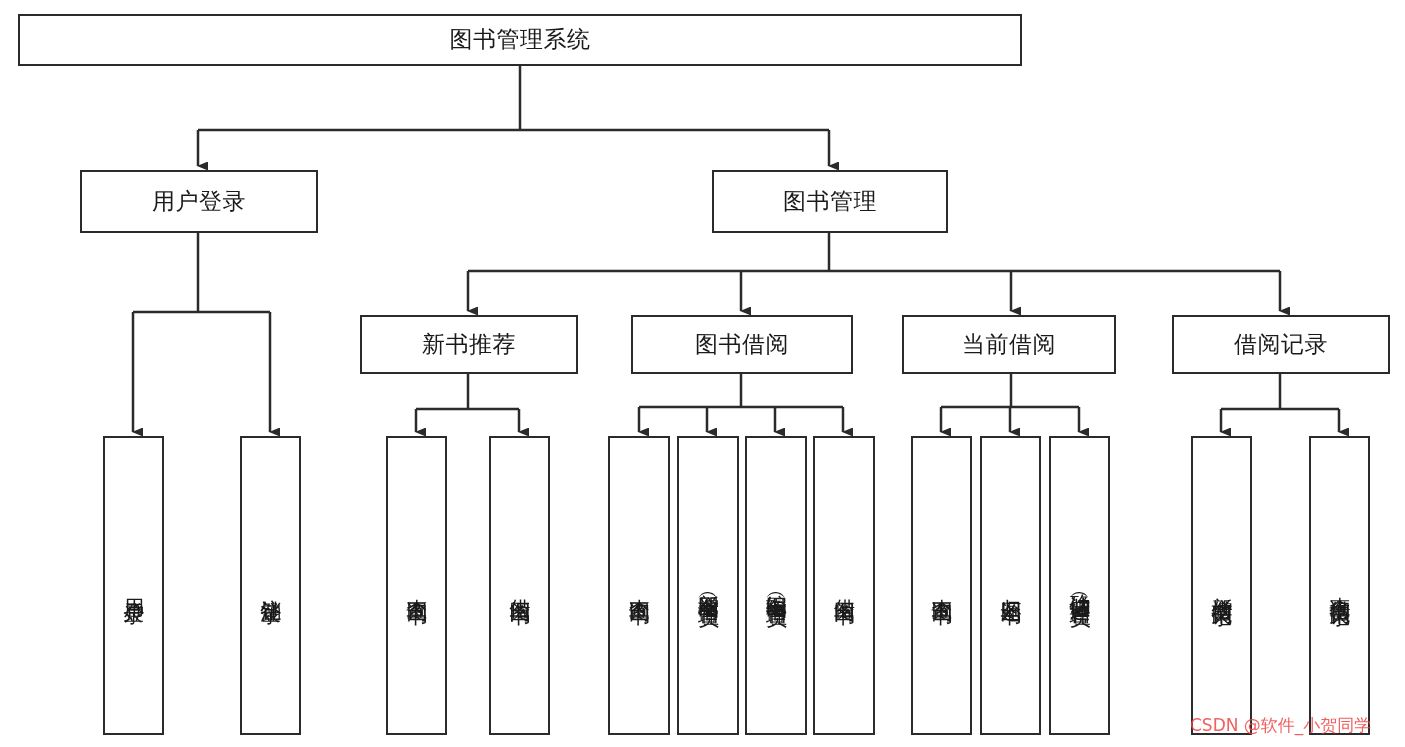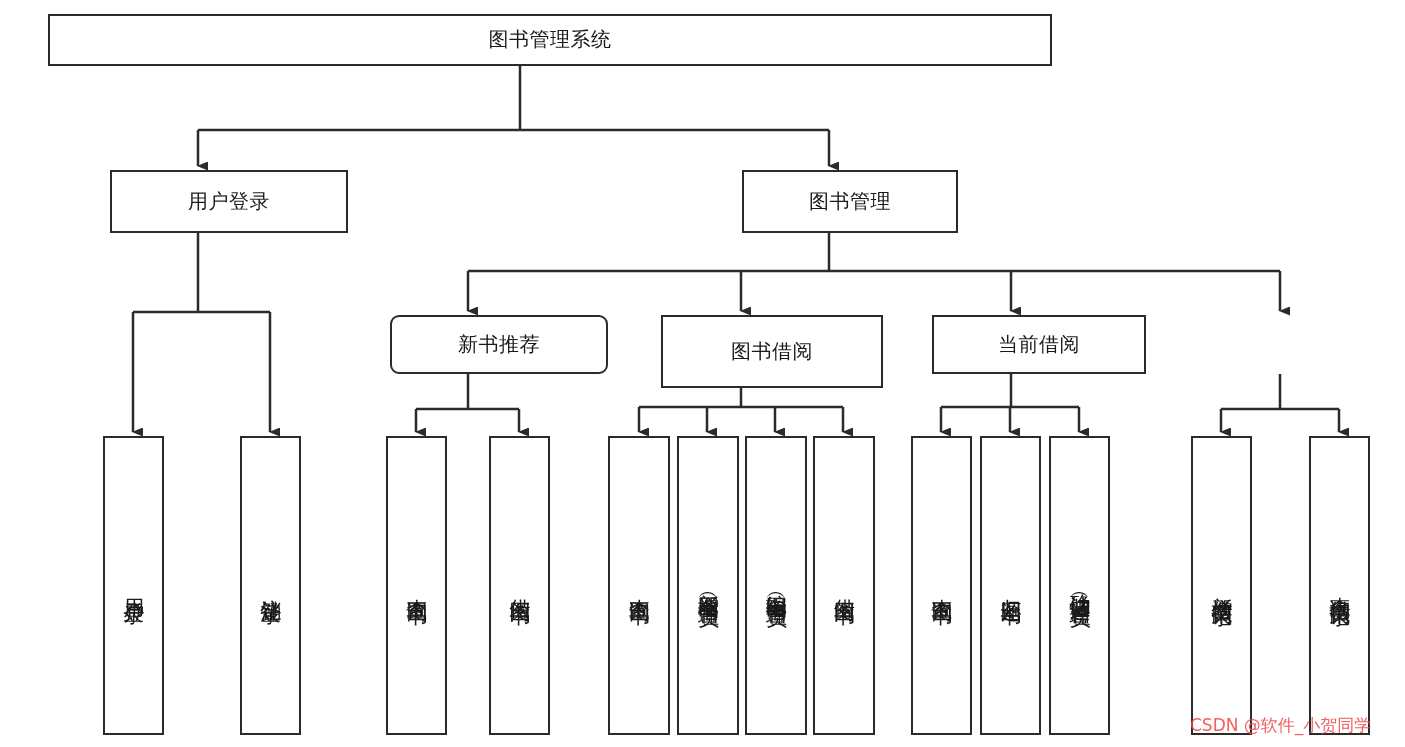--- a/index.html
+++ b/index.html
@@ -32,23 +32,22 @@
     box-sizing: border-box;
     border: 2px solid #2b2b2b;
     background: #ffffff;
     display: flex;
     align-items: center;
     justify-content: center;
     color: #1a1a1a;
     line-height: 1.18;
   }
   .node-box.horiz {
-    font-size: 20px;
+    font-size: 23px;
     letter-spacing: 0.5px;
-    margin-left: 30px;
   }
   .node-box.vert {
     writing-mode: vertical-rl;
     text-orientation: upright;
     font-size: 21px;
     letter-spacing: 2px;
     padding: 6px 0;
     text-align: center;
   }
   .node-box.vert .node-label {
@@ -123,32 +122,35 @@
     </g>
   </svg>
 
   <div class="node-box horiz" style="left:18px; top:14px; width:1004px; height:52px;">
     <span class="node-label">图书管理系统</span>
   </div>
 
   <div class="node-box horiz" style="left:80px; top:170px; width:238px; height:63px;">
     <span class="node-label">用户登录</span>
   </div>
-  <div class="node-box horiz" style="left:712px; top:170px; width:216px; height:63px;">
+  <div class="node-box horiz" style="left:712px; top:170px; width:236px; height:63px;">
     <span class="node-label">图书管理</span>
   </div>
 
-  <div class="node-box horiz" style="left:360px; top:315px; width:218px; height:59px;border-radius:9px;">
+  <div class="node-box horiz" style="left:360px; top:315px; width:218px; height:59px;">
     <span class="node-label">新书推荐</span>
   </div>
-  <div class="node-box horiz" style="left:631px; top:315px; width:222px; height:73px;">
+  <div class="node-box horiz" style="left:631px; top:315px; width:222px; height:59px;">
     <span class="node-label">图书借阅</span>
   </div>
   <div class="node-box horiz" style="left:902px; top:315px; width:214px; height:59px;">
     <span class="node-label">当前借阅</span>
+  </div>
+  <div class="node-box horiz" style="left:1172px; top:315px; width:218px; height:59px;">
+    <span class="node-label">借阅记录</span>
   </div>
 
   <div class="node-box vert" style="left:103px; top:436px; width:61px; height:299px;">
     <span class="node-label">用户登录</span>
   </div>
   <div class="node-box vert" style="left:240px; top:436px; width:61px; height:299px;">
     <span class="node-label">注销登录</span>
   </div>
 
   <div class="node-box vert" style="left:386px; top:436px; width:61px; height:299px;">

